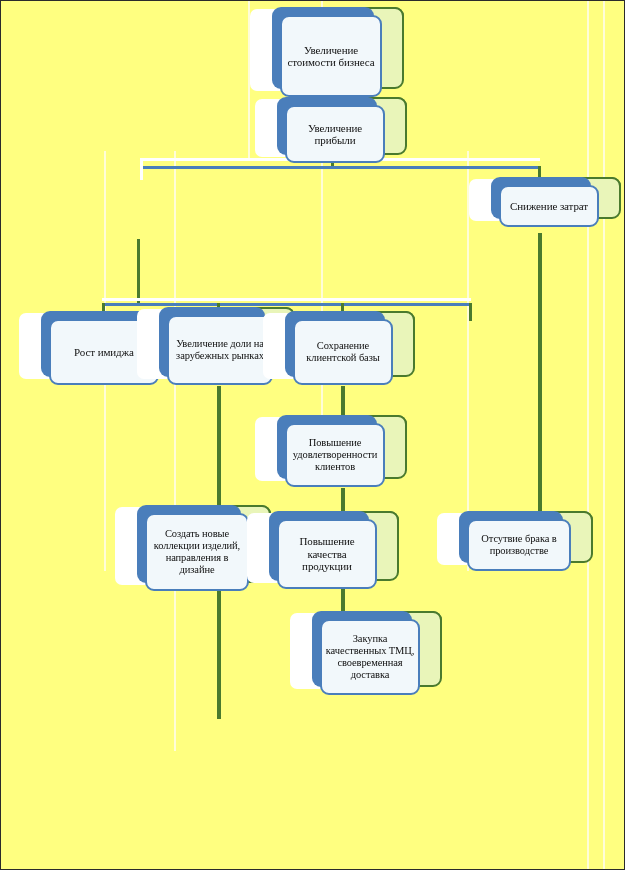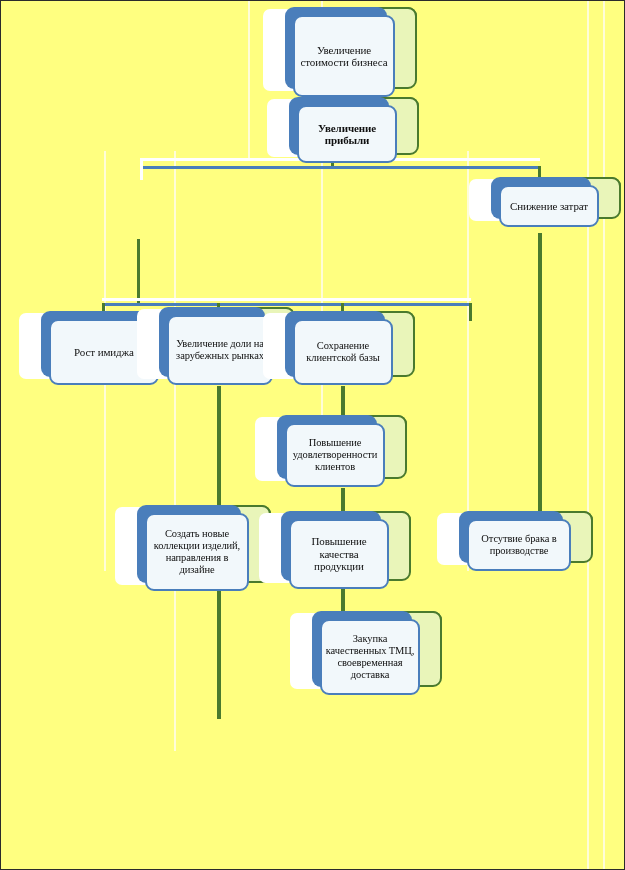--- a/index.html
+++ b/index.html
@@ -105,31 +105,31 @@
   <div class="conn c-green" style="left:502px;top:519px;width:38px;height:4px;"></div>
   <div class="conn c-white" style="left:466px;top:512px;width:40px;height:3px;"></div>
 
   <div class="conn c-green" style="left:340px;top:385px;width:4px;height:38px;"></div>
   <div class="conn c-green" style="left:340px;top:487px;width:4px;height:28px;"></div>
   <div class="conn c-green" style="left:340px;top:588px;width:4px;height:26px;"></div>
 
   <div class="conn c-green" style="left:216px;top:385px;width:4px;height:128px;"></div>
   <div class="conn c-green" style="left:216px;top:590px;width:4px;height:128px;"></div>
 
-  <div class="node" style="left:292px;top:14px;width:102px;height:82px;text-decoration:underline;">
+  <div class="node" style="left:279px;top:14px;width:102px;height:82px;text-decoration:underline;">
     <div class="shadow"></div>
     <div class="greencap"></div>
     <div class="green"></div>
     <div class="blue"></div>
     <div class="face">
       <span>Увеличение стоимости бизнеса</span>
     </div>
   </div>
 
-  <div class="node" style="left:296px;top:104px;width:100px;height:58px;font-weight:bold;">
+  <div class="node" style="left:284px;top:104px;width:100px;height:58px;">
     <div class="shadow"></div>
     <div class="greencap"></div>
     <div class="green"></div>
     <div class="blue"></div>
     <div class="face">
       <span>Увеличение прибыли</span>
     </div>
   </div>
 
 
@@ -187,21 +187,21 @@
   <div class="node small" style="left:144px;top:512px;width:104px;height:78px;">
     <div class="shadow"></div>
     <div class="greencap"></div>
     <div class="green"></div>
     <div class="blue"></div>
     <div class="face">
       <span>Создать новые коллекции изделий, направления в дизайне</span>
     </div>
   </div>
 
-  <div class="node" style="left:288px;top:518px;width:100px;height:70px;font-family:Liberation Serif, serif;">
+  <div class="node" style="left:276px;top:518px;width:100px;height:70px;font-family:Liberation Serif, serif;">
     <div class="shadow"></div>
     <div class="greencap"></div>
     <div class="green"></div>
     <div class="blue"></div>
     <div class="face">
       <span>Повышение качества продукции</span>
     </div>
   </div>
 
   <div class="node small" style="left:466px;top:518px;width:104px;height:52px;">

